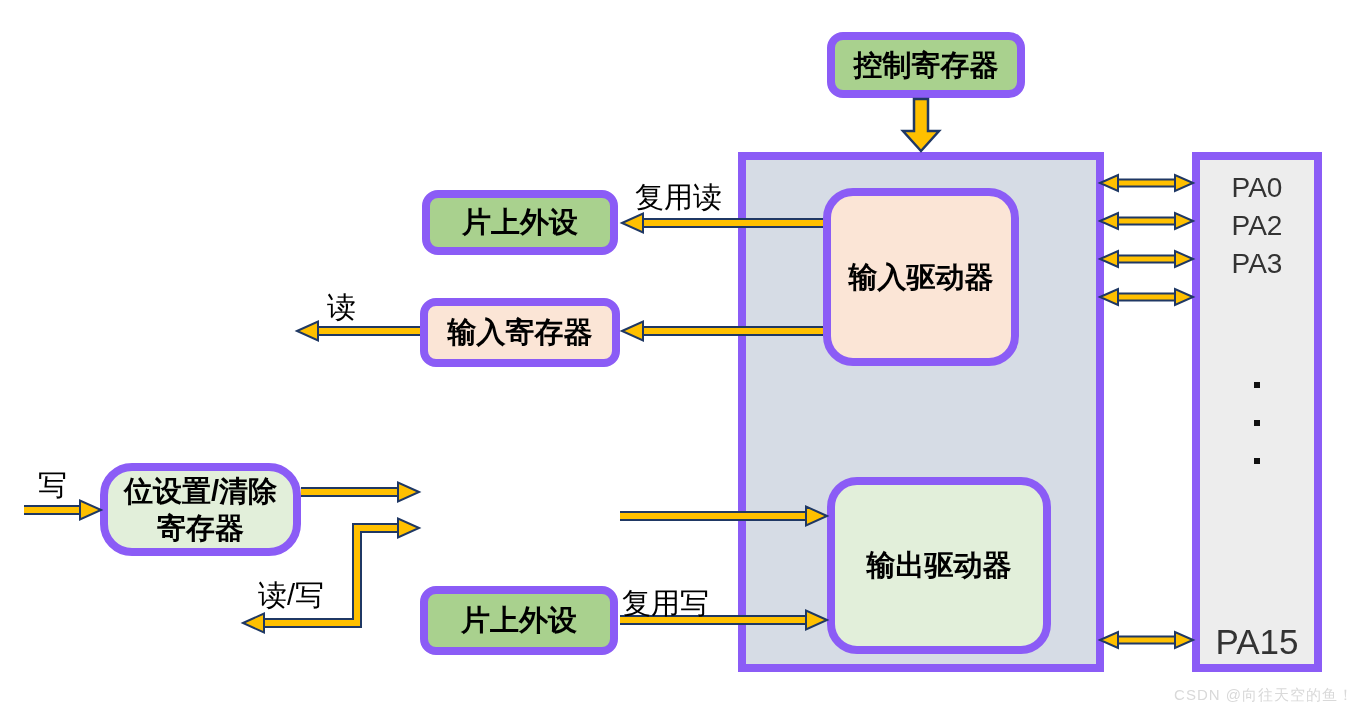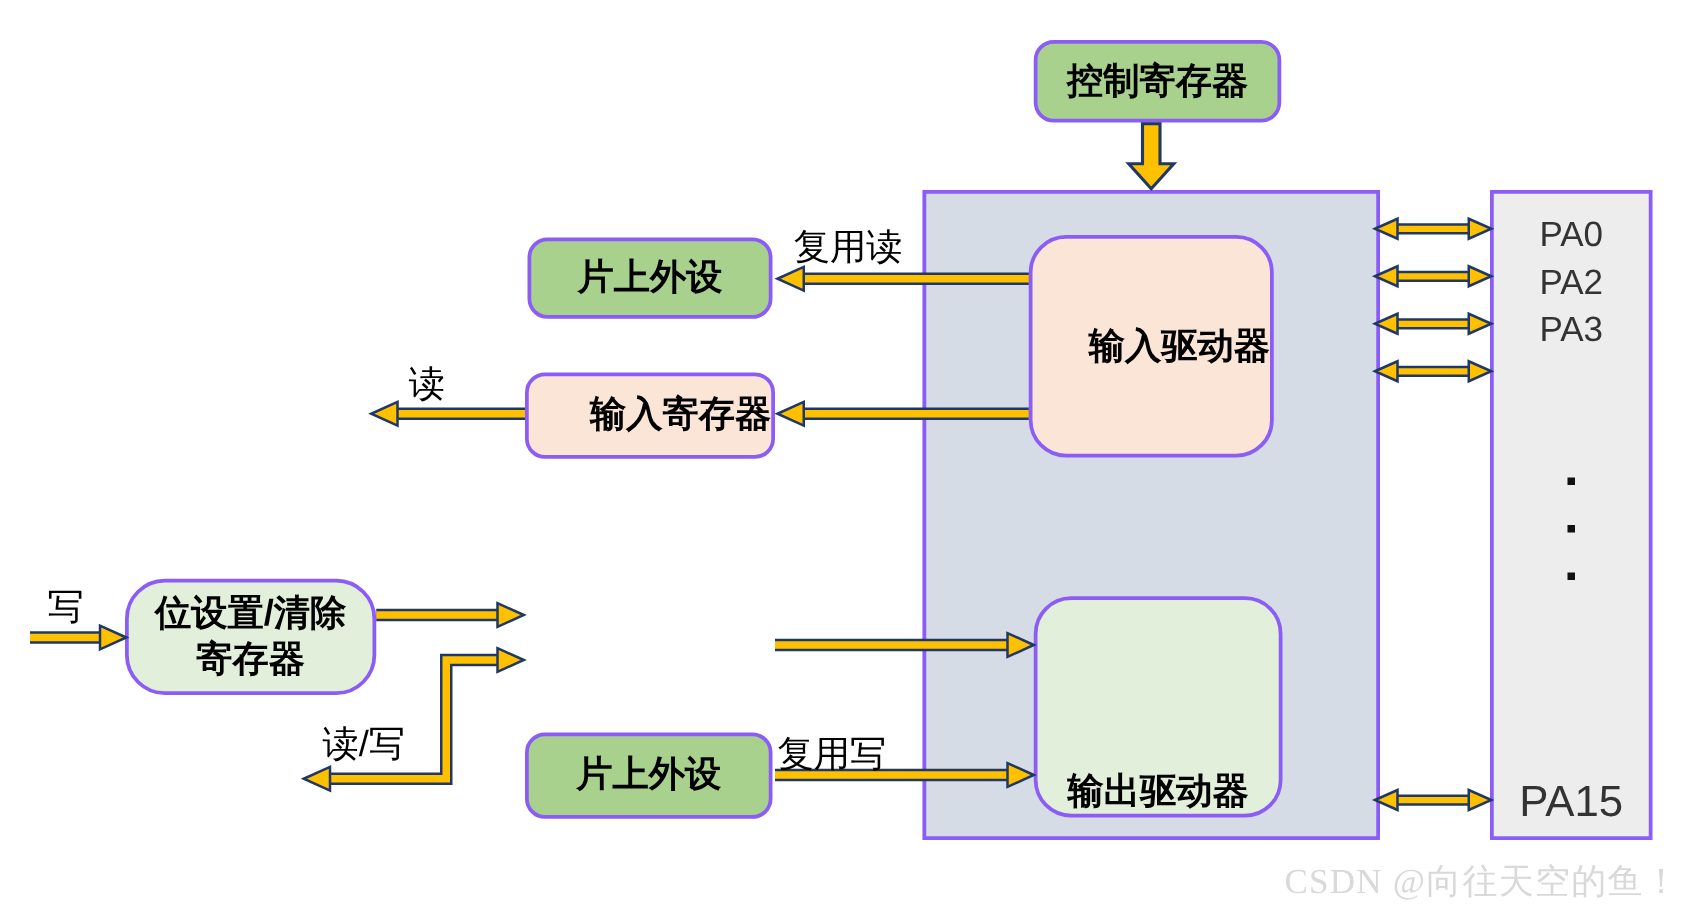--- a/index.html
+++ b/index.html
@@ -9,36 +9,36 @@
   }
   #canvas {
     position: relative;
     width: 1360px; height: 724px;
     background: #ffffff;
     overflow: hidden;
   }
   .box {
     position: absolute;
     box-sizing: border-box;
-    border: 3px solid #8b5cf6;
+    border: 8px solid #8b5cf6;
     display: flex;
     align-items: center;
     justify-content: center;
     text-align: center;
     color: #000000;
     font-weight: bold;
     font-size: 29px;
     line-height: 1.25;
     z-index: 2;
   }
   .rounded { border-radius: 16px; }
   .big-rounded { border-radius: 30px; }
   .green  { background: #a9d18e; }
   .lgreen { background: #e2efda; }
-  .peach  { background: #fbe5d6; justify-content: flex-end; }
+  .peach  { background: #fbe5d6; }
   .panel-blue { background: #d6dce5; }
   .panel-gray { background: #ededed; }
   .arrow-label {
     position: absolute;
     font-size: 29px;
     font-weight: normal;
     color: #000000;
     white-space: nowrap;
     z-index: 4;
   }
@@ -68,47 +68,46 @@
     z-index: 3;
   }
   .dot {
     position: absolute;
     width: 6px; height: 6px;
     background: #111111;
     z-index: 3;
   }
   #watermark {
     position: absolute;
-    right: 16px; top: 686px;
-    font-size: 28px;
+    right: 6px; top: 686px;
+    font-size: 15px;
     color: #d9d9d9;
     letter-spacing: 1px;
     white-space: nowrap;
     z-index: 5;
-    font-family: Liberation Serif, serif;
   }
 </style>
 </head>
 <body>
 
 <div id="canvas">
 
   <div class="box panel-blue" style="left:738px; top:152px; width:366px; height:520px;"></div>
 
   <div class="box panel-gray" style="left:1192px; top:152px; width:130px; height:520px;"></div>
 
   <div class="box green rounded" style="left:827px; top:32px; width:198px; height:66px;">
     <span>控制寄存器</span>
   </div>
 
   <div class="box peach big-rounded" style="left:823px; top:188px; width:196px; height:178px;">
     <span>输入驱动器</span>
   </div>
 
-  <div class="box lgreen big-rounded" style="left:827px; top:477px; width:199px; height:177px;align-items:flex-end;">
+  <div class="box lgreen big-rounded" style="left:827px; top:477px; width:224px; height:177px;">
     <span>输出驱动器</span>
   </div>
 
   <div class="box green rounded" style="left:422px; top:190px; width:196px; height:65px;">
     <span>片上外设</span>
   </div>
 
   <div class="box peach rounded" style="left:420px; top:298px; width:200px; height:69px;">
     <span>输入寄存器</span>
   </div>

